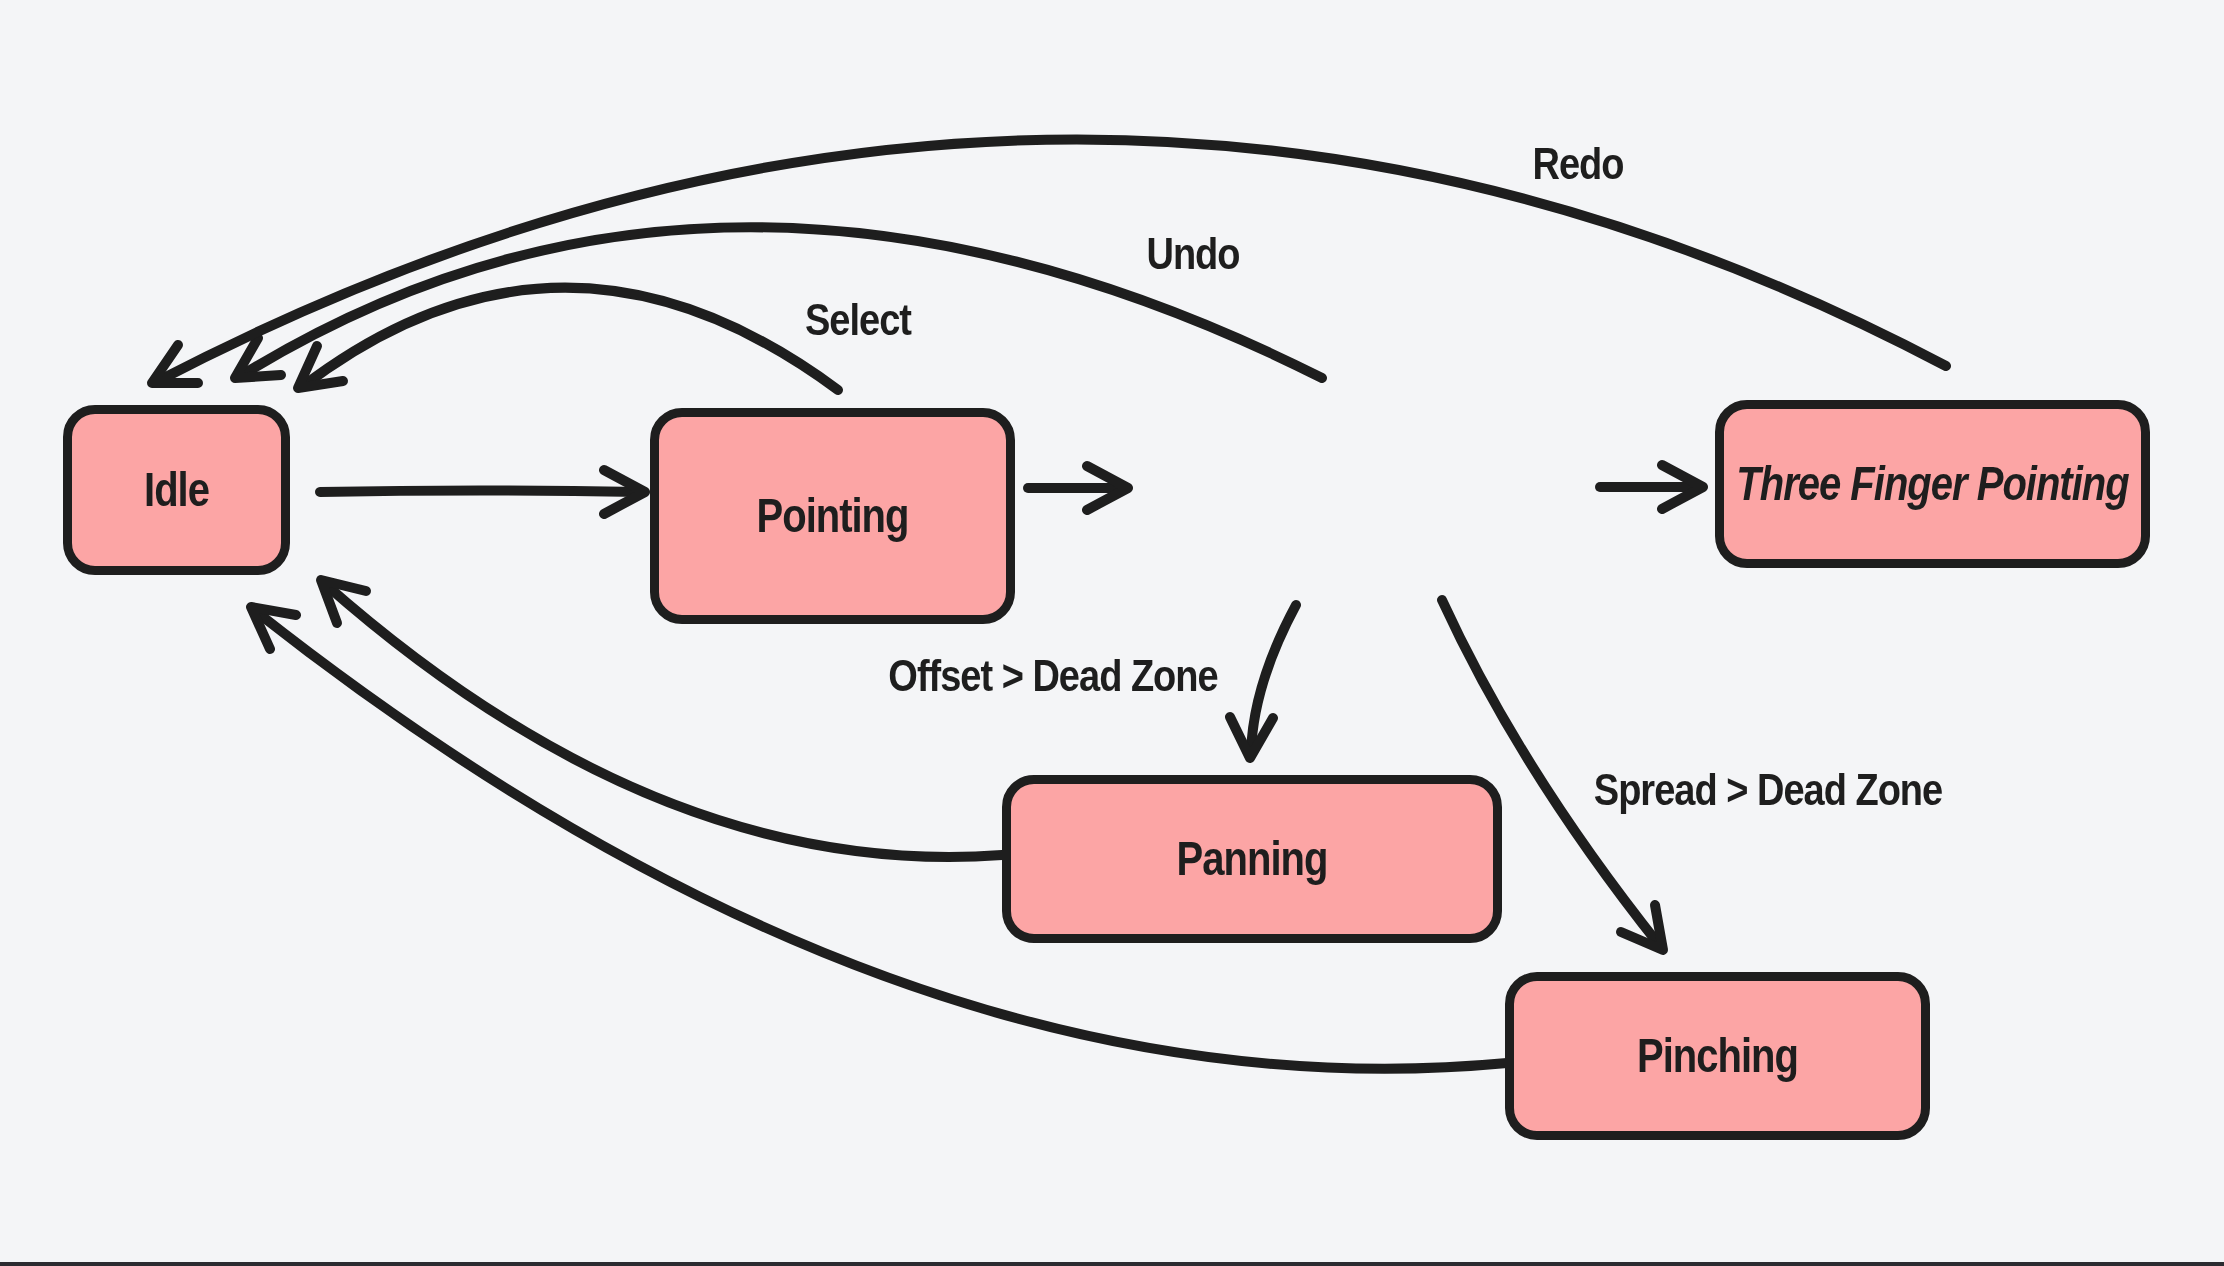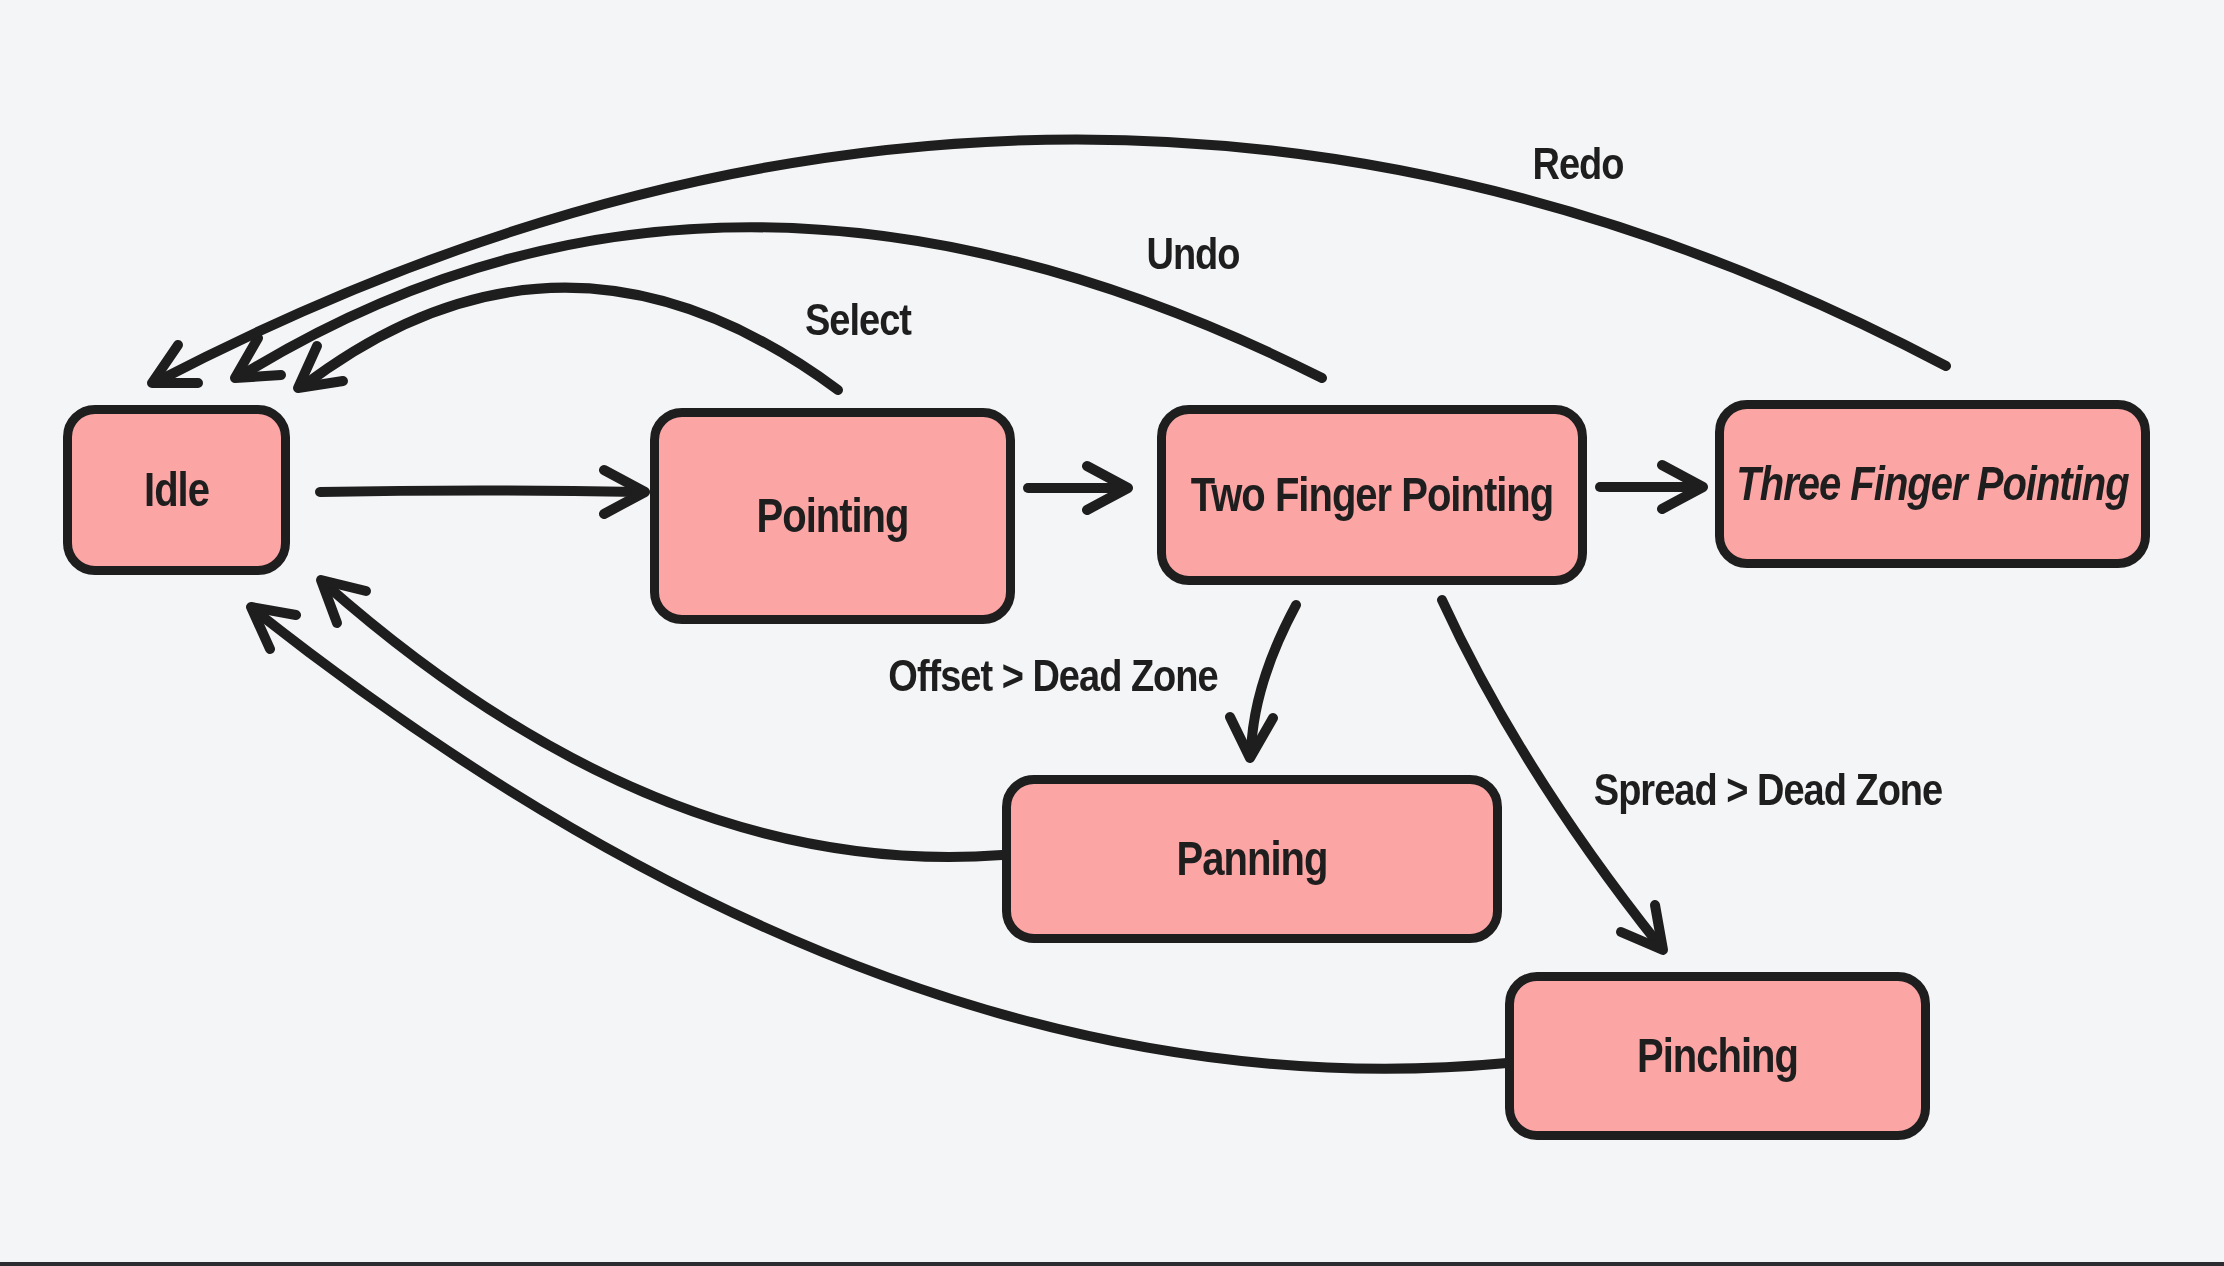--- a/index.html
+++ b/index.html
@@ -104,23 +104,20 @@
   </svg>
 
   <div class="node" style="left:63px; top:405px; width:227px; height:170px;">
     <span class="node-label">Idle</span>
   </div>
 
   <div class="node" style="left:650px; top:408px; width:365px; height:216px;">
     <span class="node-label">Pointing</span>
   </div>
 
-  <div class="node" style="left:1157px; top:405px; width:430px; height:180px;">
-    <span class="node-label">Two Finger Pointing</span>
-  </div>
 
   <div class="node" style="left:1715px; top:400px; width:435px; height:168px;font-style:italic;">
     <span class="node-label">Three Finger Pointing</span>
   </div>
 
   <div class="node" style="left:1002px; top:775px; width:500px; height:168px;">
     <span class="node-label">Panning</span>
   </div>
 
   <div class="node" style="left:1505px; top:972px; width:425px; height:168px;">

